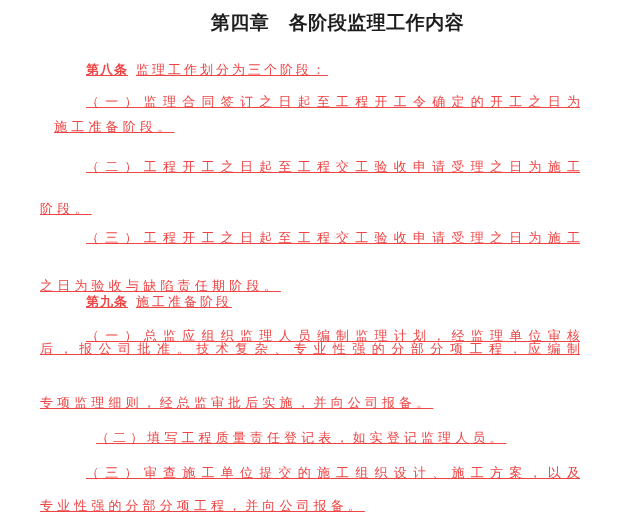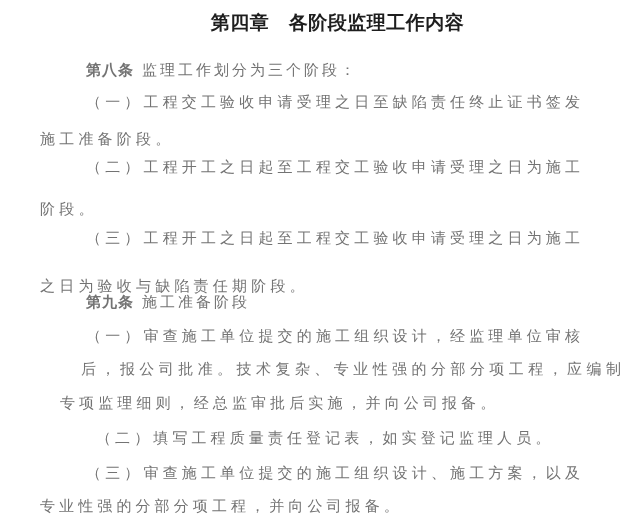--- a/index.html
+++ b/index.html
@@ -24,26 +24,27 @@
       font-size: 19px;
       font-weight: bold;
       line-height: 28px;
       white-space: pre;
       letter-spacing: 0.5px;
     }
     .line {
       position: absolute;
       left: 40px;
       width: 540px;
-      font-size: 15px;
+      font-size: 13px;
       line-height: 26px;
       height: 26px;
       white-space: nowrap;
       overflow: visible;
-      color: #737373;
+      color: #ef4444;
+      text-decoration: underline;
     }
     .line.full {
       text-align: justify;
       text-align-last: justify;
     }
     .line.indent2 {
       left: 86px;
       width: 494px;
     }
     .line.indent1 {
@@ -64,30 +65,30 @@
 </head>
 <body>
 
 <div>
 
   <div class="title">第四章　各阶段监理工作内容</div>
 
   <div class="line heading-line" style="top:57px;">
     <span class="art">第八条</span><span class="spaced-sm" style="letter-spacing:3px;">监理工作划分为三个阶段：</span>
   </div>
-  <div class="line indent2 full" style="top:89px;">（一）工程交工验收申请受理之日至缺陷责任终止证书签发</div>
-  <div class="line spaced" style="top:126px;">施工准备阶段。</div>
+  <div class="line indent2 full" style="top:89px;">（一）监理合同签订之日起至工程开工令确定的开工之日为</div>
+  <div class="line spaced" style="top:114px;margin-left:14px;">施工准备阶段。</div>
   <div class="line indent2 full" style="top:154px;">（二）工程开工之日起至工程交工验收申请受理之日为施工</div>
   <div class="line spaced" style="top:196px;">阶段。</div>
   <div class="line indent2 full" style="top:225px;">（三）工程开工之日起至工程交工验收申请受理之日为施工</div>
   <div class="line spaced" style="top:273px;">之日为验收与缺陷责任期阶段。</div>
 
   <div class="line heading-line" style="top:289px;">
     <span class="art">第九条</span><span style="letter-spacing:3px;text-align:center;">施工准备阶段</span>
   </div>
-  <div class="line indent2 full" style="top:323px;">（一）审查施工单位提交的施工组织设计，经监理单位审核</div>
-  <div class="line full" style="top:356px;margin-left:41px;">后，报公司批准。技术复杂、专业性强的分部分项工程，应编制</div>
-  <div class="line spaced" style="top:390px; letter-spacing:4.1px;margin-left:20px;">专项监理细则，经总监审批后实施，并向公司报备。</div>
+  <div class="line indent2 full" style="top:323px;">（一）总监应组织监理人员编制监理计划，经监理单位审核</div>
+  <div class="line full" style="top:336px;">后，报公司批准。技术复杂、专业性强的分部分项工程，应编制</div>
+  <div class="line spaced" style="top:390px; letter-spacing:4.1px;">专项监理细则，经总监审批后实施，并向公司报备。</div>
   <div class="line indent1" style="top:425px; letter-spacing:4.1px;">（二）填写工程质量责任登记表，如实登记监理人员。</div>
   <div class="line indent2 full" style="top:460px;">（三）审查施工单位提交的施工组织设计、施工方案，以及</div>
   <div class="line spaced" style="top:493px; letter-spacing:4.1px;">专业性强的分部分项工程，并向公司报备。</div>
 
 </div>
 
 </body></html>

